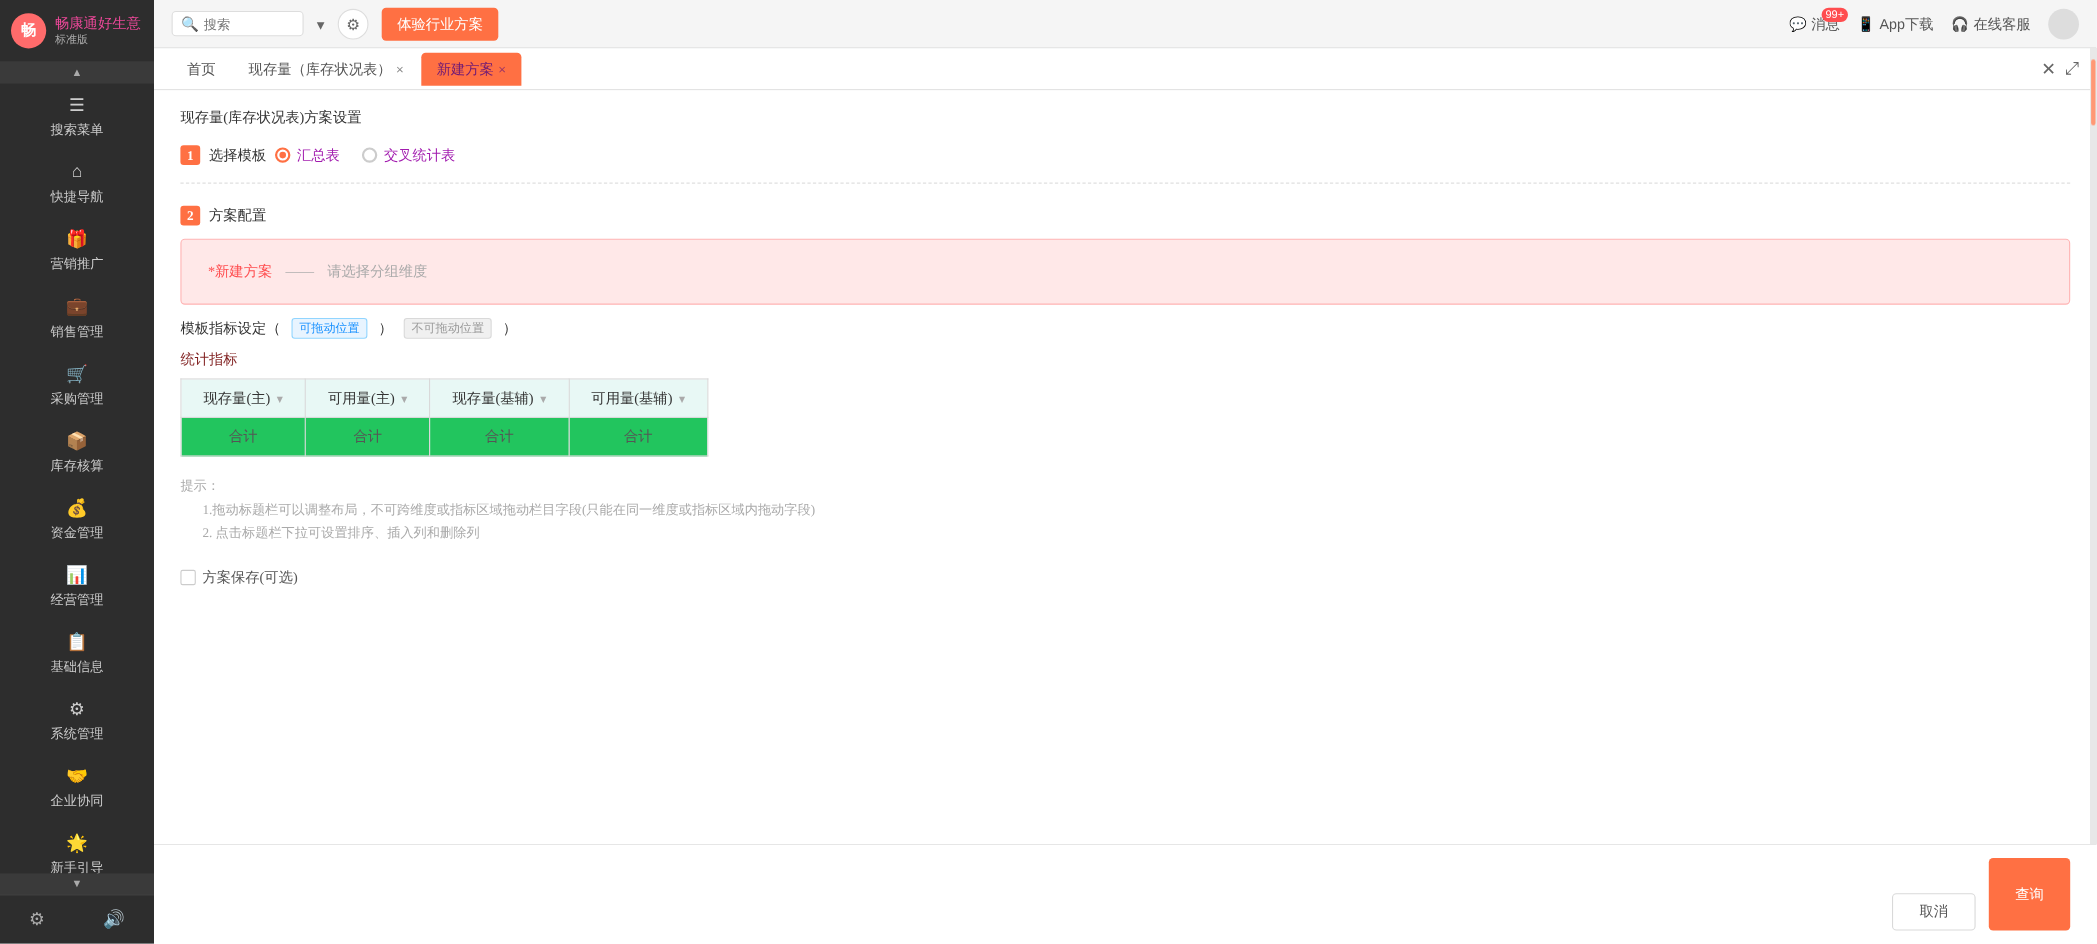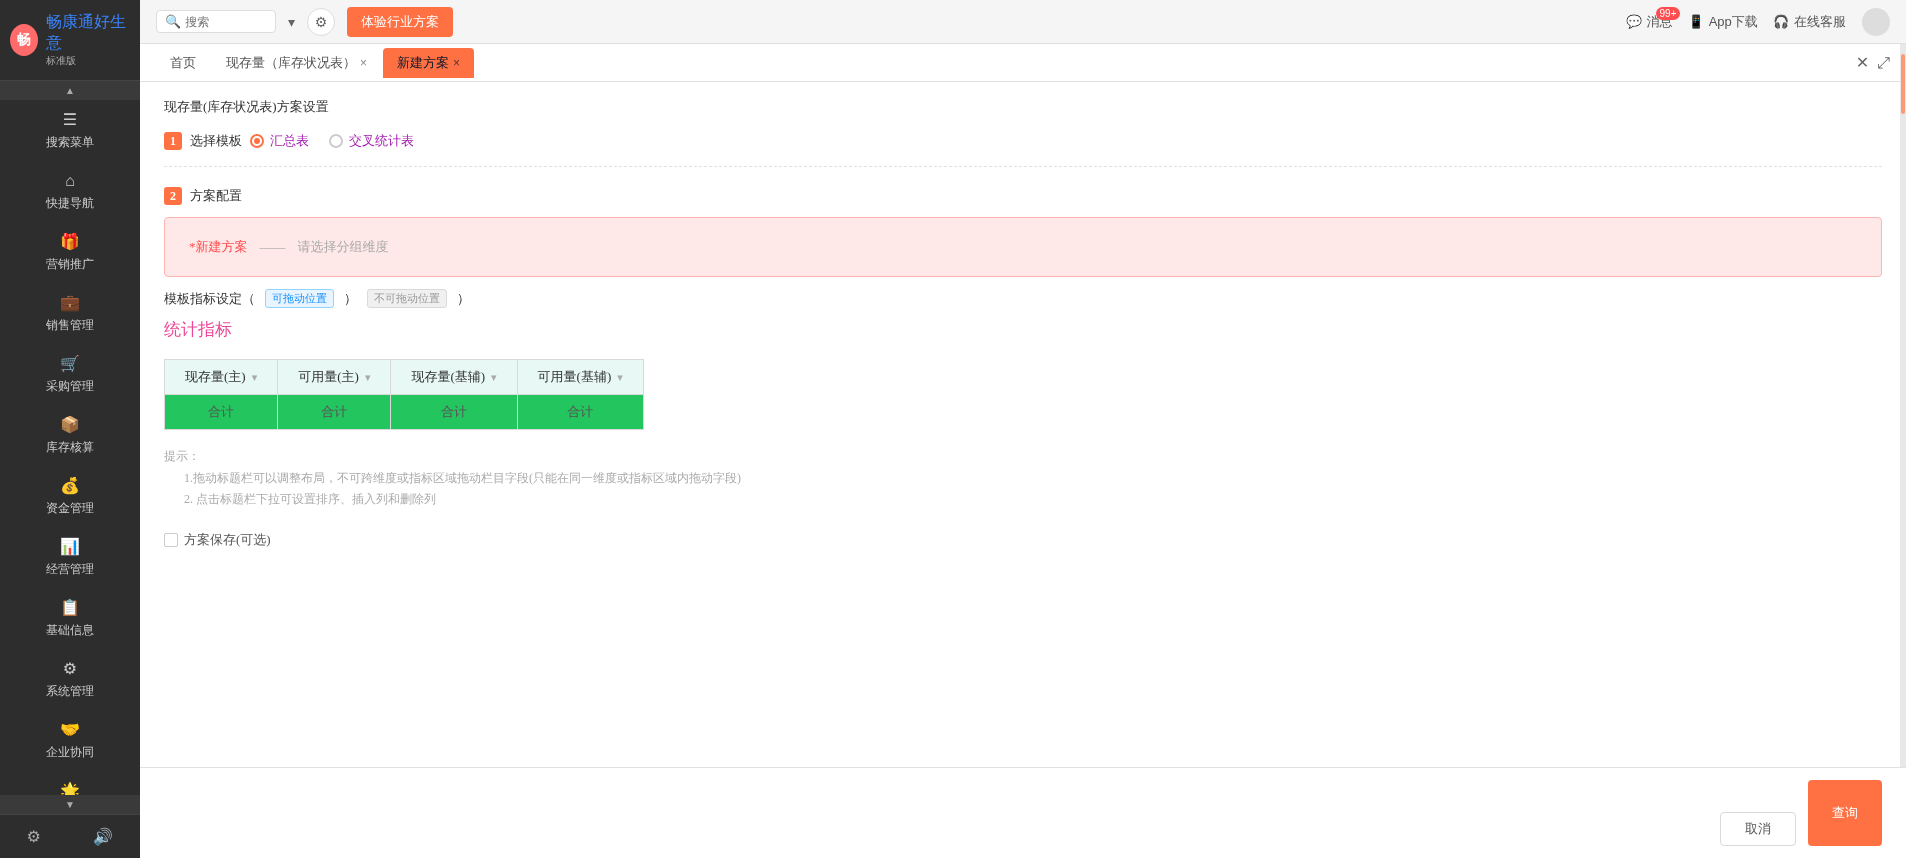--- a/index.html
+++ b/index.html
@@ -23,21 +23,21 @@
       gap: 8px;
       border-bottom: 1px solid #444;
     }
     .logo-icon {
       width: 32px; height: 32px;
       background: #ff6b6b;
       border-radius: 50%;
       display: flex; align-items: center; justify-content: center;
       color: white; font-size: 14px; font-weight: bold;
     }
-    .logo-text { font-size: 16px; color: #3b82f6; line-height: 1.3; }
+    .logo-text { font-size: 13px; color: #ec4899; line-height: 1.3; }
     .logo-badge { font-size: 10px; color: #aaa; }
     .sidebar-scroll-up, .sidebar-scroll-down {
       background: #3a3a3a;
       text-align: center;
       padding: 4px;
       cursor: pointer;
       color: #aaa;
       font-size: 10px;
     }
     .sidebar-menu {
@@ -172,21 +172,21 @@
       display: flex; align-items: center; gap: 4px;
       padding: 6px 14px;
       font-size: 13px;
       cursor: pointer;
       border-radius: 4px 4px 0 0;
       color: #555;
       white-space: nowrap;
     }
     .tab.active {
       background: #ff7043;
-      color: #0f172a;
+      color: #701a75;
       align-items: center;
     }
     .tab-close {
       font-size: 12px;
       cursor: pointer;
       opacity: 0.7;
     }
     .tabbar-controls {
       margin-left: auto;
       display: flex;
@@ -300,21 +300,21 @@
       background: #e8f4ff; color: #1890ff; border: 1px solid #91d5ff;
       border-radius: 3px; padding: 1px 6px; font-size: 11px;
     }
     .tag-unmovable {
       background: #f0f0f0; color: #999; border: 1px solid #d9d9d9;
       border-radius: 3px; padding: 1px 6px; font-size: 11px;
     }
 
     
     .stats-section-title {
-      color: #ec4899; font-size: 17px; margin-bottom: 18px;
+      color: #7f1d1d; font-size: 13px; margin-bottom: 8px;
     }
     .stats-table {
       border-collapse: collapse;
       border: 1px solid #d9d9d9;
       width: auto;
     }
     .stats-table th, .stats-table td {
       border: 1px solid #d9d9d9;
       padding: 8px 20px;
       text-align: center;

